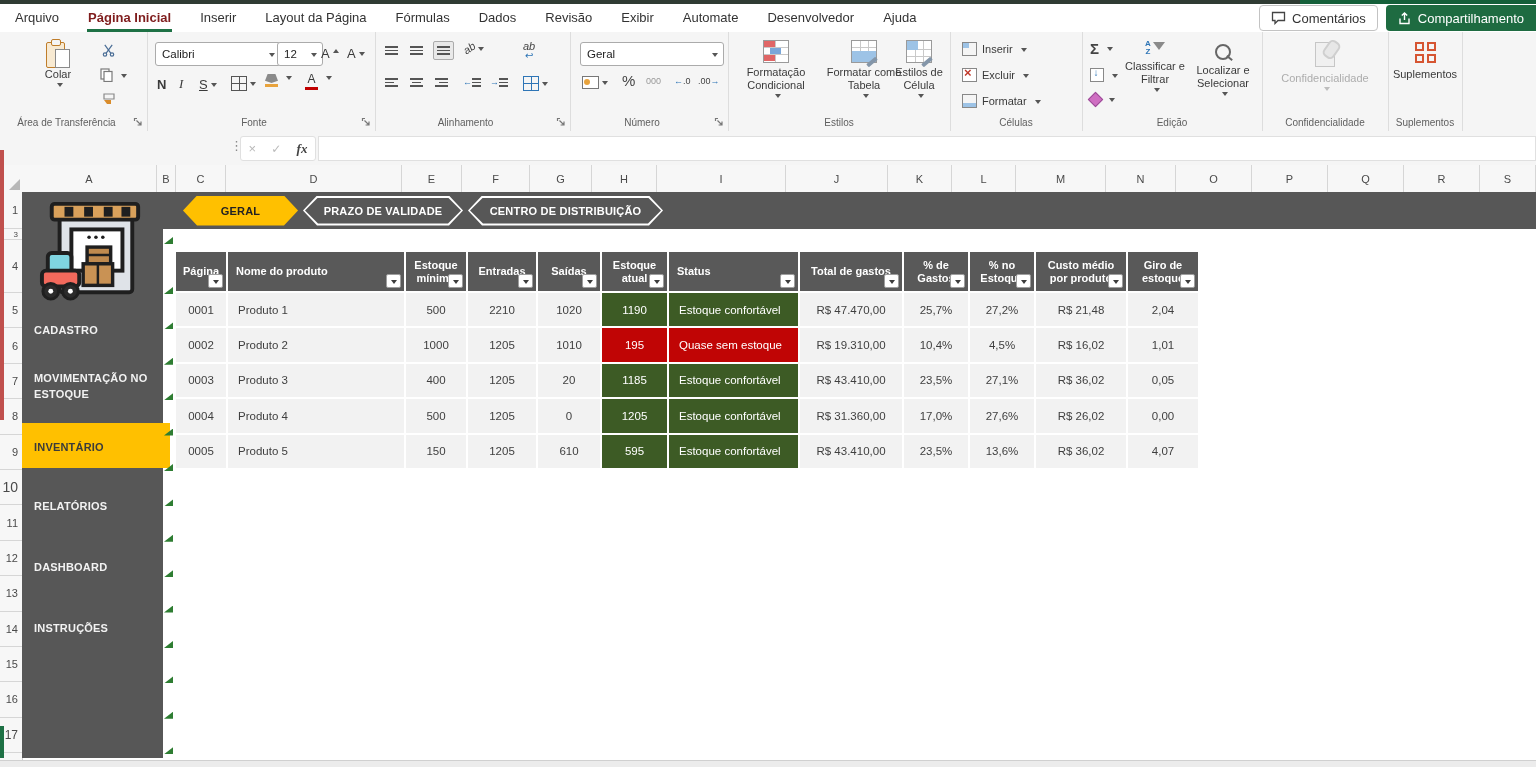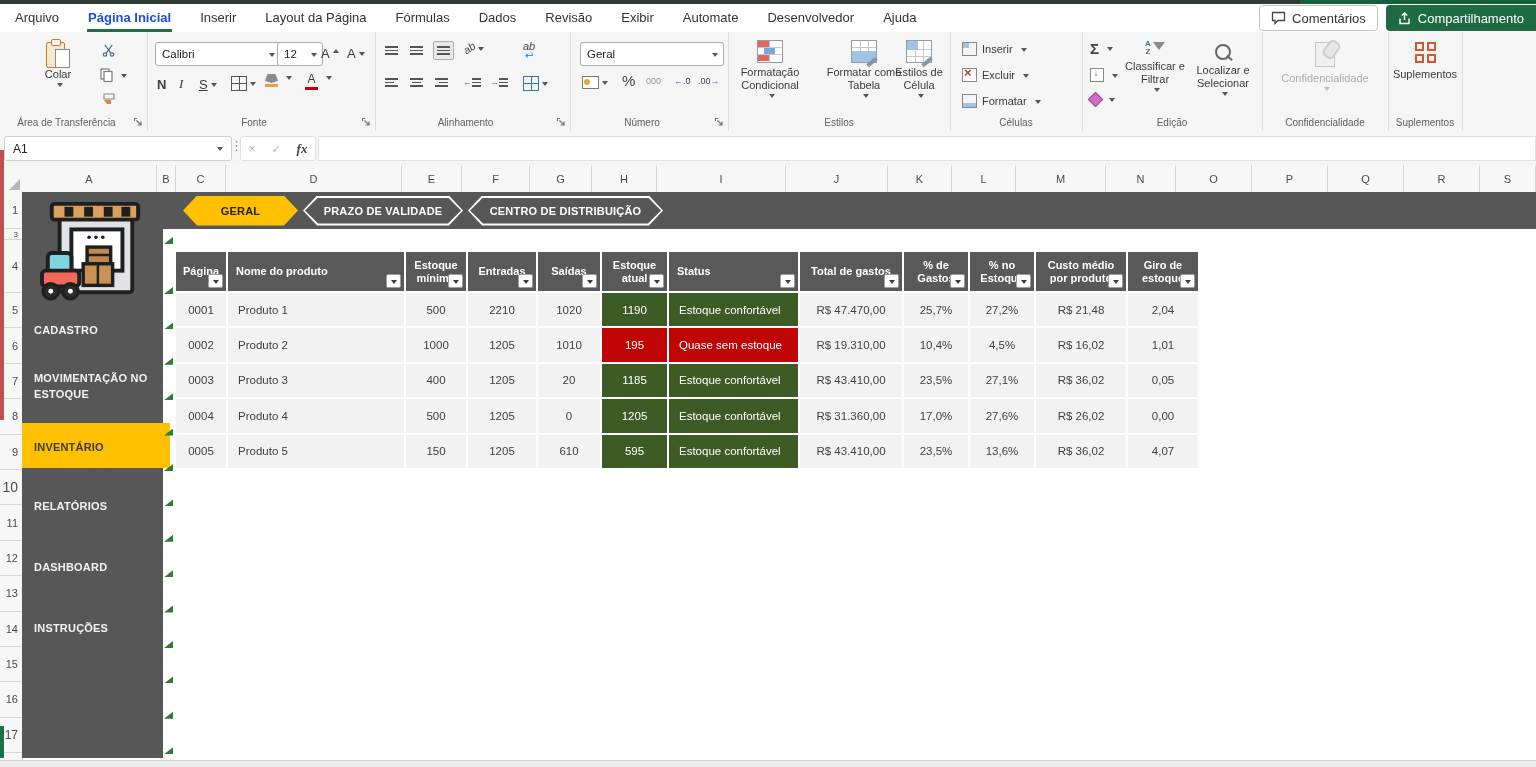--- a/index.html
+++ b/index.html
@@ -8,21 +8,21 @@
     font-family:"Liberation Sans","DejaVu Sans",sans-serif;
     background:#fff;color:#333;-webkit-font-smoothing:antialiased;
   }
   
   #top-edge{position:absolute;left:0;top:0;right:0;height:4px;background:#2f3b33;}
   #top-edge-green{position:absolute;left:1300px;top:0;right:0;height:5px;background:#15603a;}
   
   #menubar{position:absolute;left:0;top:4px;width:100%;height:28px;background:#fff;display:flex;align-items:center;}
   #menu-tabs{display:flex;align-items:center;padding-left:14px;height:100%;}
   .mtab{font-size:13px;color:#333;margin-right:27px;padding:6px 1px 4px;cursor:default;white-space:nowrap;border-bottom:3px solid transparent;}
-  .mtab.active{font-weight:bold;color:#1d4ed8;border-bottom:3px solid #1e7145;}
+  .mtab.active{font-weight:bold;color:#7f1d1d;border-bottom:3px solid #1e7145;}
   #menubar-right{margin-left:auto;display:flex;align-items:center;height:100%;}
   #comments-btn{display:flex;align-items:center;gap:6px;border:1px solid #c3c3c3;border-radius:4px;background:#fff;
     height:24px;padding:0 11px;font-size:13px;color:#333;margin-right:8px;}
   #share-btn{display:flex;align-items:center;gap:7px;background:#1e6b41;border-radius:4px 0 0 4px;height:26px;
     padding:0 12px;font-size:13px;color:#fff;min-width:118px;}
   
   #ribbon{position:absolute;left:0;top:32px;width:100%;height:99px;background:#f5f5f5;border-bottom:1px solid #d8d8d8;}
   .rgroup{position:absolute;top:0;height:99px;border-right:1px solid #ddd;}
   .glabel{position:absolute;bottom:3px;left:0;right:14px;text-align:center;font-size:10px;color:#5f5f5f;white-space:nowrap;}
   .glabel.full{right:0;}
@@ -409,21 +409,21 @@
     <div class="tbtn" style="left:128px;top:44px;">
         <span class="decico">.00<b>→</b></span>
       </div>
     <div class="glabel">Número</div>
     <svg class="lnch">
         <use href="#launcher"></use>
       </svg>
   </div>
 
   <div class="rgroup" style="left:728px;width:222px;">
-    <div class="bigbtn" style="left:0;top:8px;width:84px;">
+    <div class="bigbtn" style="left:6px;top:8px;width:84px;">
       <span class="stylico cf"></span>
       <span style="margin-top:3px;">Formatação Condicional</span>
         <span class="cv"></span>
     </div>
     <div class="bigbtn" style="left:94px;top:8px;width:84px;">
       <span class="stylico ft">
           <span class="brush"></span>
         </span>
       <span style="margin-top:3px;">Formatar como Tabela</span>
         <span class="cv"></span>
@@ -506,24 +506,20 @@
           <i></i>
           <i></i>
         </span>
       <span style="margin-top:5px;">Suplementos</span>
     </div>
     <div class="glabel full">Suplementos</div>
   </div>
 </div>
 
 <div id="formulabar">
-  <div id="namebox">
-    <span>A1</span>
-    <span class="cv"></span>
-  </div>
   <span id="fb-dots">⋮</span>
   <div id="fx-cluster">
     <span id="fx-cancel">×</span>
     <span id="fx-enter">✓</span>
     <span id="fx-label">fx</span>
   </div>
   <div id="formula-input">
       <span></span>
     </div>
 </div>

